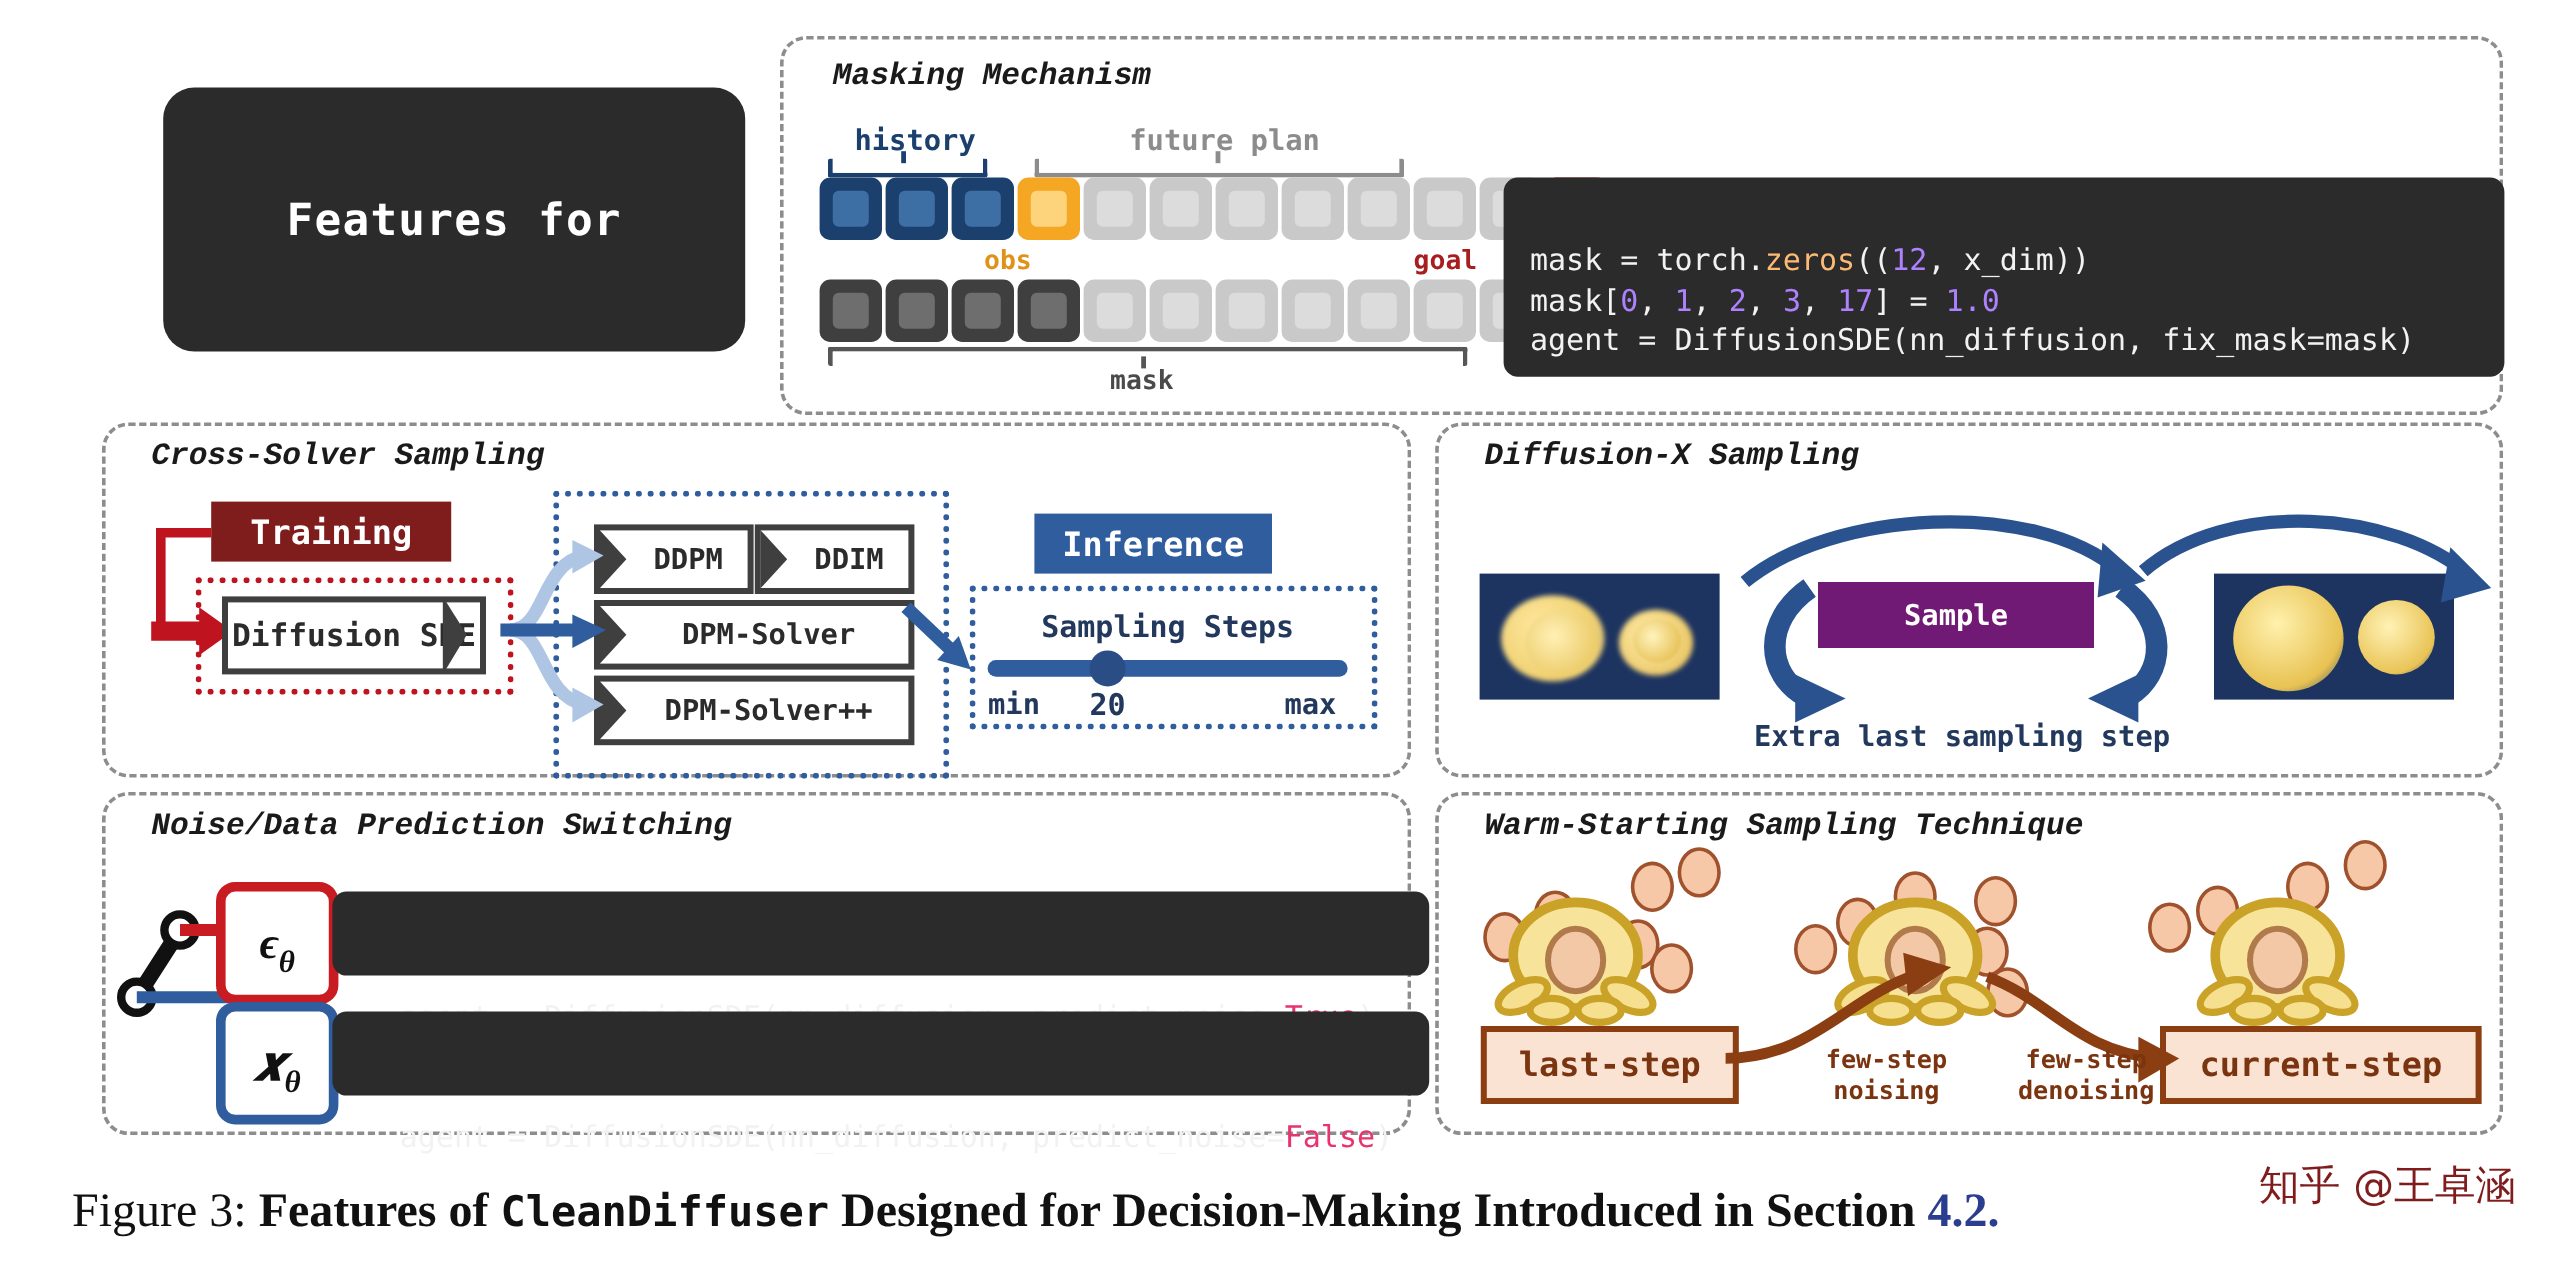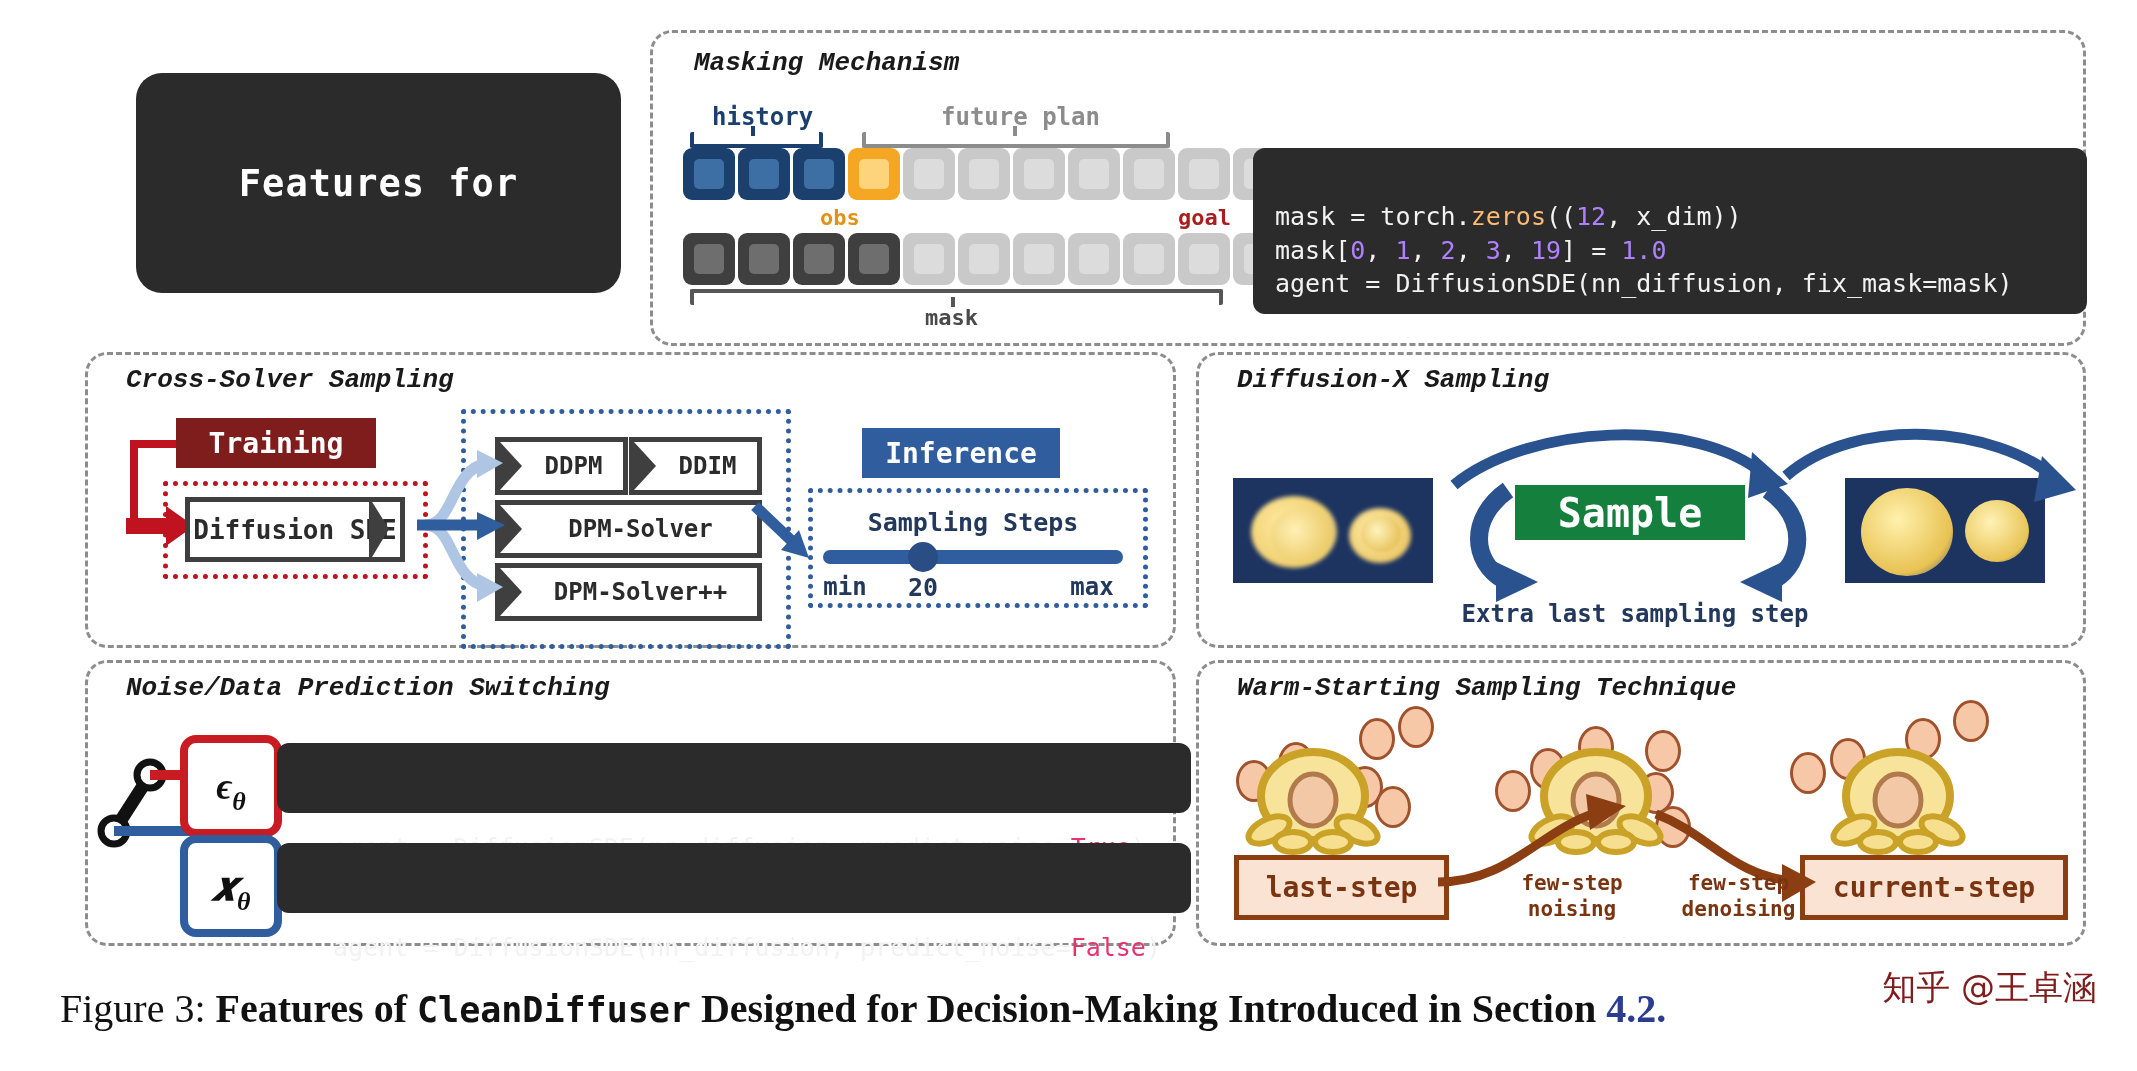--- a/index.html
+++ b/index.html
@@ -177,21 +177,21 @@
   <div class="cell" style="background:#3f3f3f;">
       <i style="background:#6e6e6e;"></i>
     </div>
 </div>
 <div class="bracket dgray" style="left:690px;top:289px;width:525px;"></div>
 <div class="tick" style="left:951px;top:297px;background:#565656;"></div>
 <div class="bracket-label" style="left:925px;top:305px;color:#4a4a4a;font-size:22px;text-align:center;">mask</div>
 
 <div class="codeblock" style="left:1253px;top:148px;width:790px;height:130px;padding:18px 22px;font-size:25px;line-height:1.35;">
 <span><span>mask = torch.</span><span class="kw-fn">zeros</span><span>((</span><span class="kw-num">12</span><span>, x_dim))</span></span>
-<span><span>mask[</span><span class="kw-num">0</span>, <span class="kw-num">1</span>, <span class="kw-num">2</span>, <span class="kw-num">3</span>, <span class="kw-num">19</span><span>] = </span><span class="kw-num">1.0</span></span>
+<span><span>mask[</span><span class="kw-num">0</span>, <span class="kw-num">1</span>, <span class="kw-num">2</span>, <span class="kw-num">3</span>, <span class="kw-num">17</span><span>] = </span><span class="kw-num">1.0</span></span>
 <span>agent = DiffusionSDE(nn_diffusion, fix_mask=mask)</span></div>
 
 <div class="panel" style="left:85px;top:352px;width:1085px;height:290px;"></div>
 <div class="panel-title" style="left:126px;top:365px;">Cross-Solver Sampling</div>
 
 <div class="labelbox" style="left:176px;top:418px;width:200px;height:50px;background:#7f1d1d;color:#fff;font-size:28px;">Training</div>
 
 <svg style="position:absolute;left:120px;top:440px;width:80px;height:110px;">
   <path d="M 56 4 L 14 4 L 14 86" stroke="#bf1320" stroke-width="8" fill="none"></path>
   <path d="M 6 78 L 46 78 L 46 66 L 74 86 L 46 106 L 46 94 L 6 94 Z" fill="#bf1320"></path>
@@ -265,21 +265,21 @@
   <div class="blob" style="left:38px;top:30px;width:60px;height:55px;background:radial-gradient(circle at 40% 40%, #fff0b5, #edcd6d 70%);filter:blur(1.5px);"></div>
   <div class="blob" style="left:116px;top:30px;width:62px;height:55px;background:radial-gradient(circle at 40% 40%, #ffeca8, #ecc96a 70%);filter:blur(2px);"></div>
   <div class="blob" style="left:128px;top:38px;width:40px;height:36px;background:radial-gradient(circle at 40% 40%, #fff3bd, #e9c55f 70%);filter:blur(1px);"></div>
 </div>
 
 <div class="imgtile" style="left:1845px;top:478px;width:200px;height:105px;">
   <div class="blob" style="left:16px;top:10px;width:92px;height:88px;background:radial-gradient(circle at 40% 36%, #fff1ad, #e8c253 68%, #2a4472 100%);"></div>
   <div class="blob" style="left:120px;top:22px;width:64px;height:62px;background:radial-gradient(circle at 40% 36%, #fff2b6, #e9c456 70%, #2a4472 100%);"></div>
 </div>
 
-<div class="labelbox" style="left:1515px;top:485px;width:230px;height:55px;background:#15803d;color:#fff;font-size:40px;">Sample</div>
+<div class="labelbox" style="left:1515px;top:485px;width:230px;height:55px;background:#701a75;color:#fff;font-size:24px;">Sample</div>
 
 <svg style="position:absolute;left:1196px;top:380px;width:884px;height:230px;">
   <path d="M 258 105 C 330 45 500 35 570 96" stroke="#2a528f" stroke-width="11" fill="none"></path>
   <path d="M 556 72 L 592 104 L 552 118 Z" fill="#2a528f"></path>
   <path d="M 590 96 C 660 35 800 45 862 100" stroke="#2a528f" stroke-width="11" fill="none"></path>
   <path d="M 846 76 L 880 110 L 838 122 Z" fill="#2a528f"></path>
   <path d="M 312 110 C 272 138 276 182 308 200" stroke="#2a528f" stroke-width="18" fill="none"></path>
   <path d="M 300 182 L 342 202 L 300 222 Z" fill="#2a528f"></path>
   <path d="M 572 110 C 612 138 608 182 578 200" stroke="#2a528f" stroke-width="18" fill="none"></path>
   <path d="M 586 182 L 544 202 L 586 222 Z" fill="#2a528f"></path>

